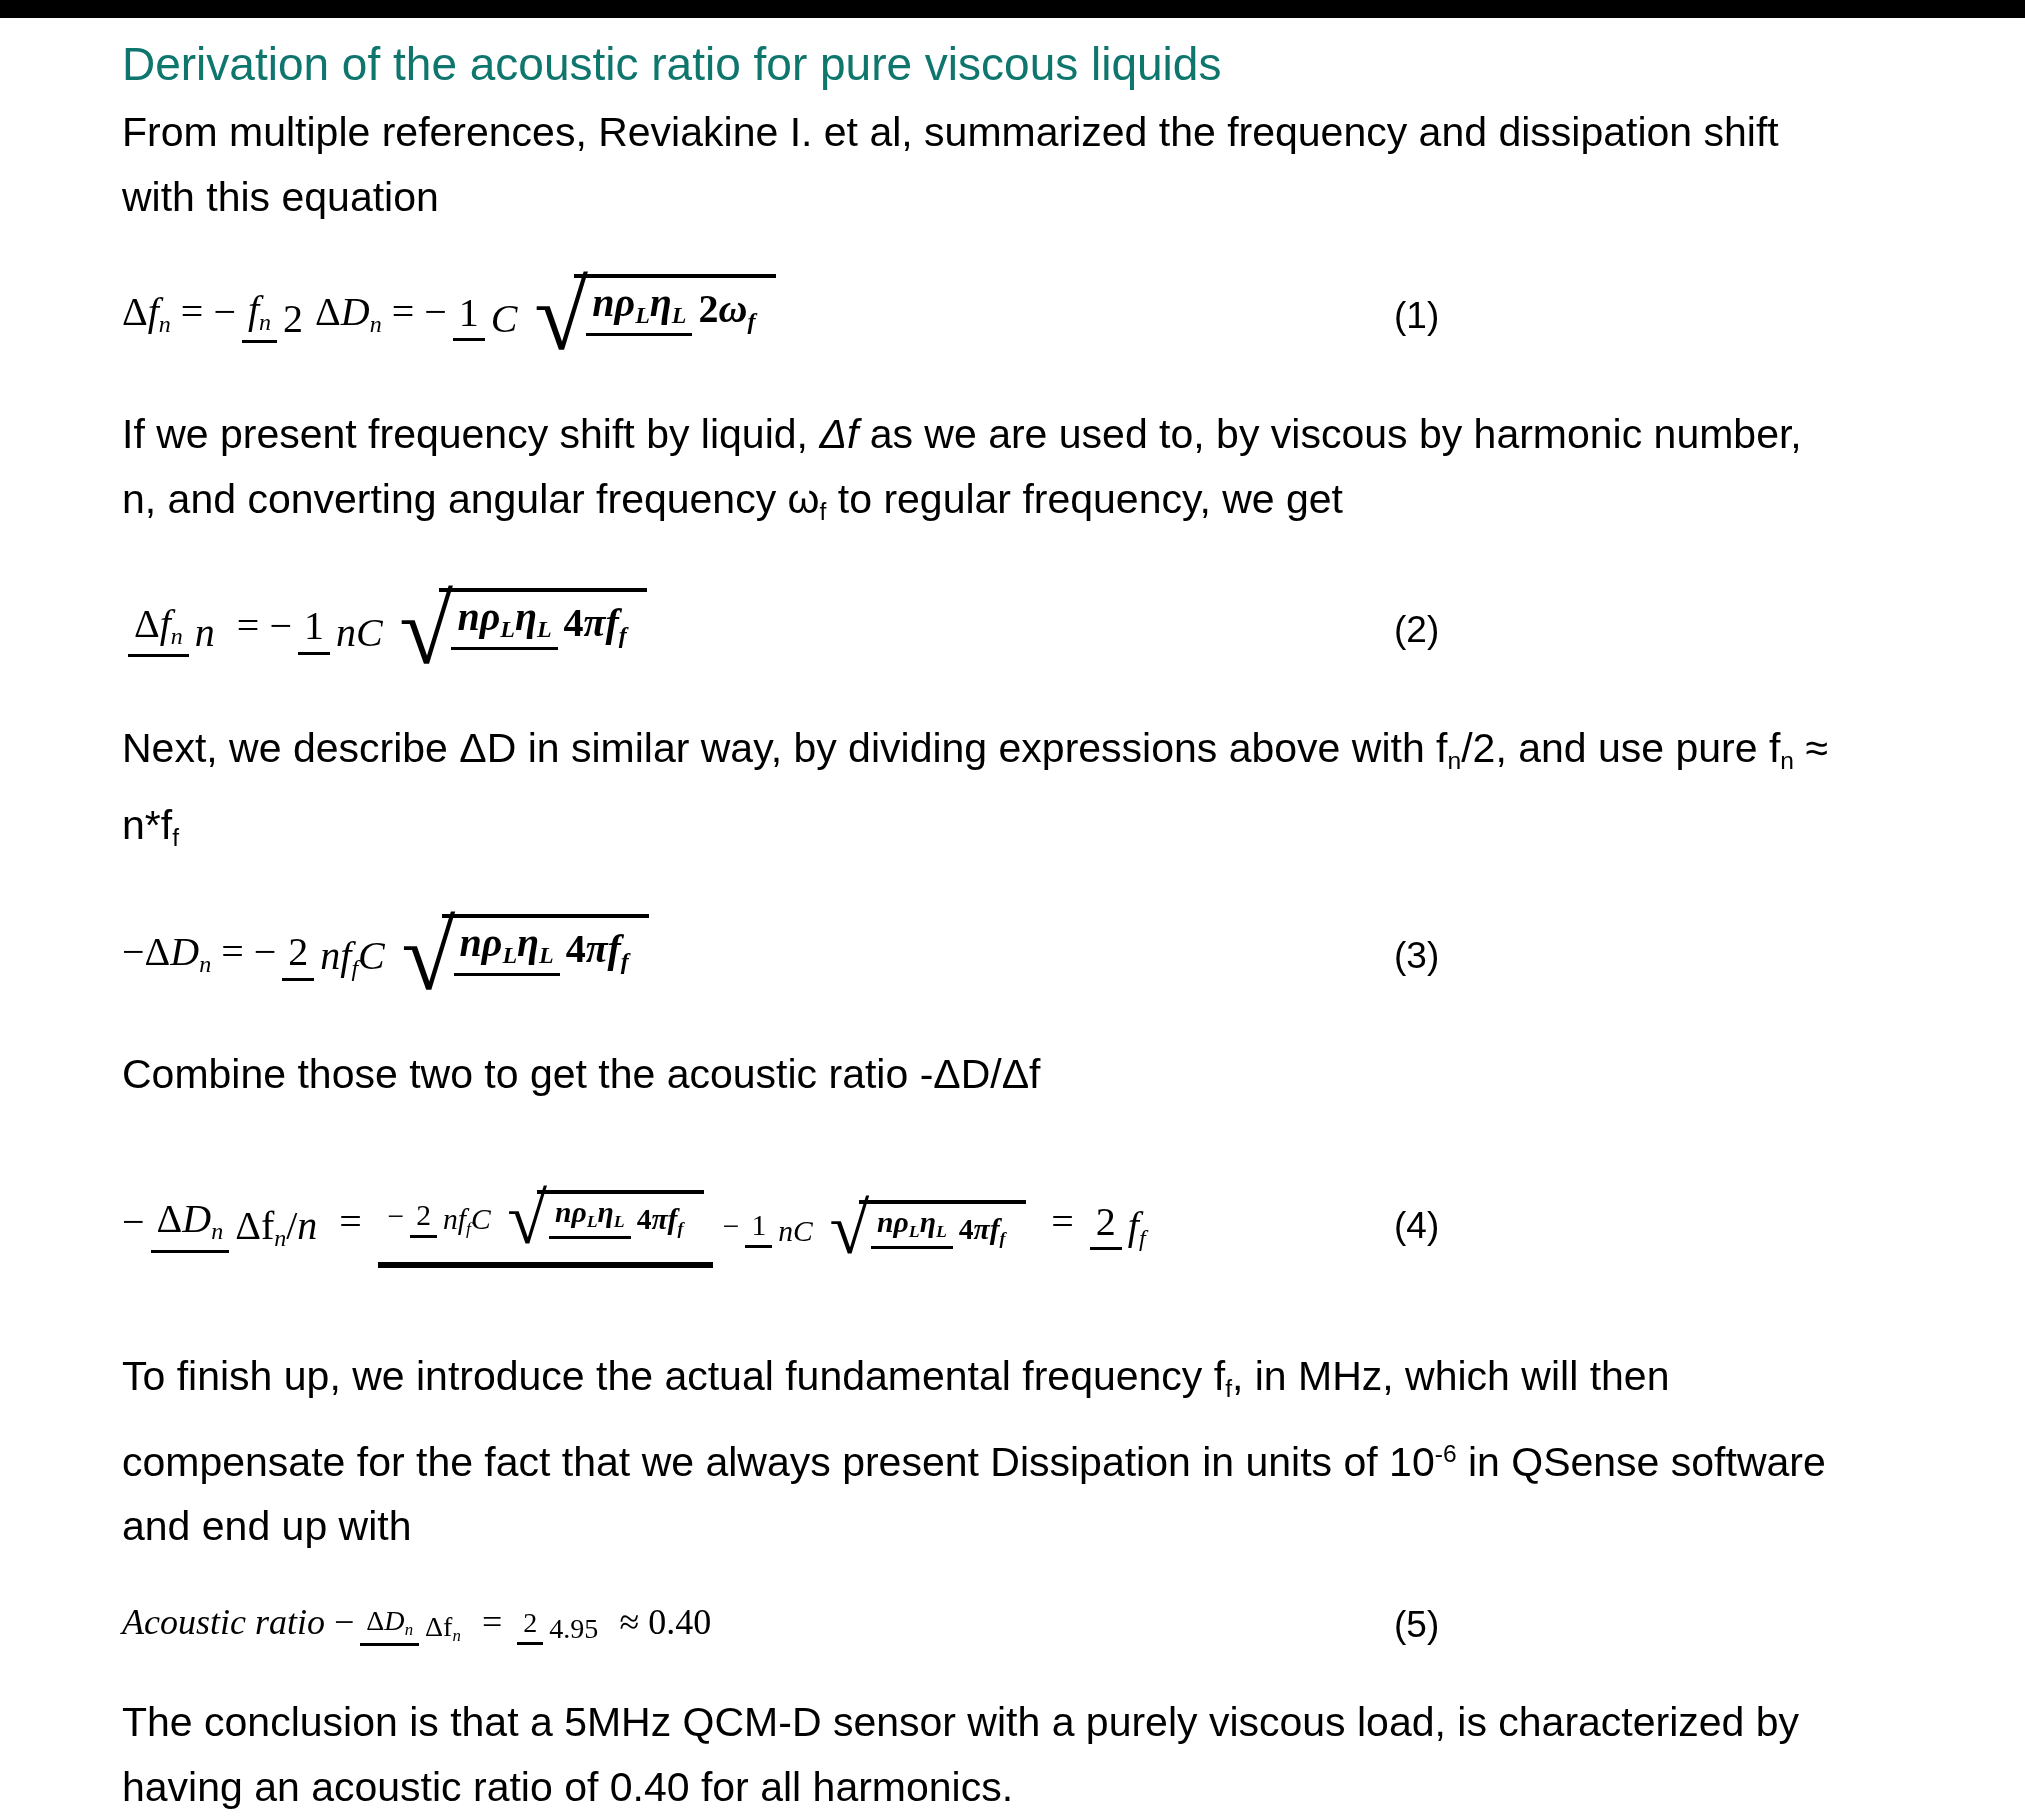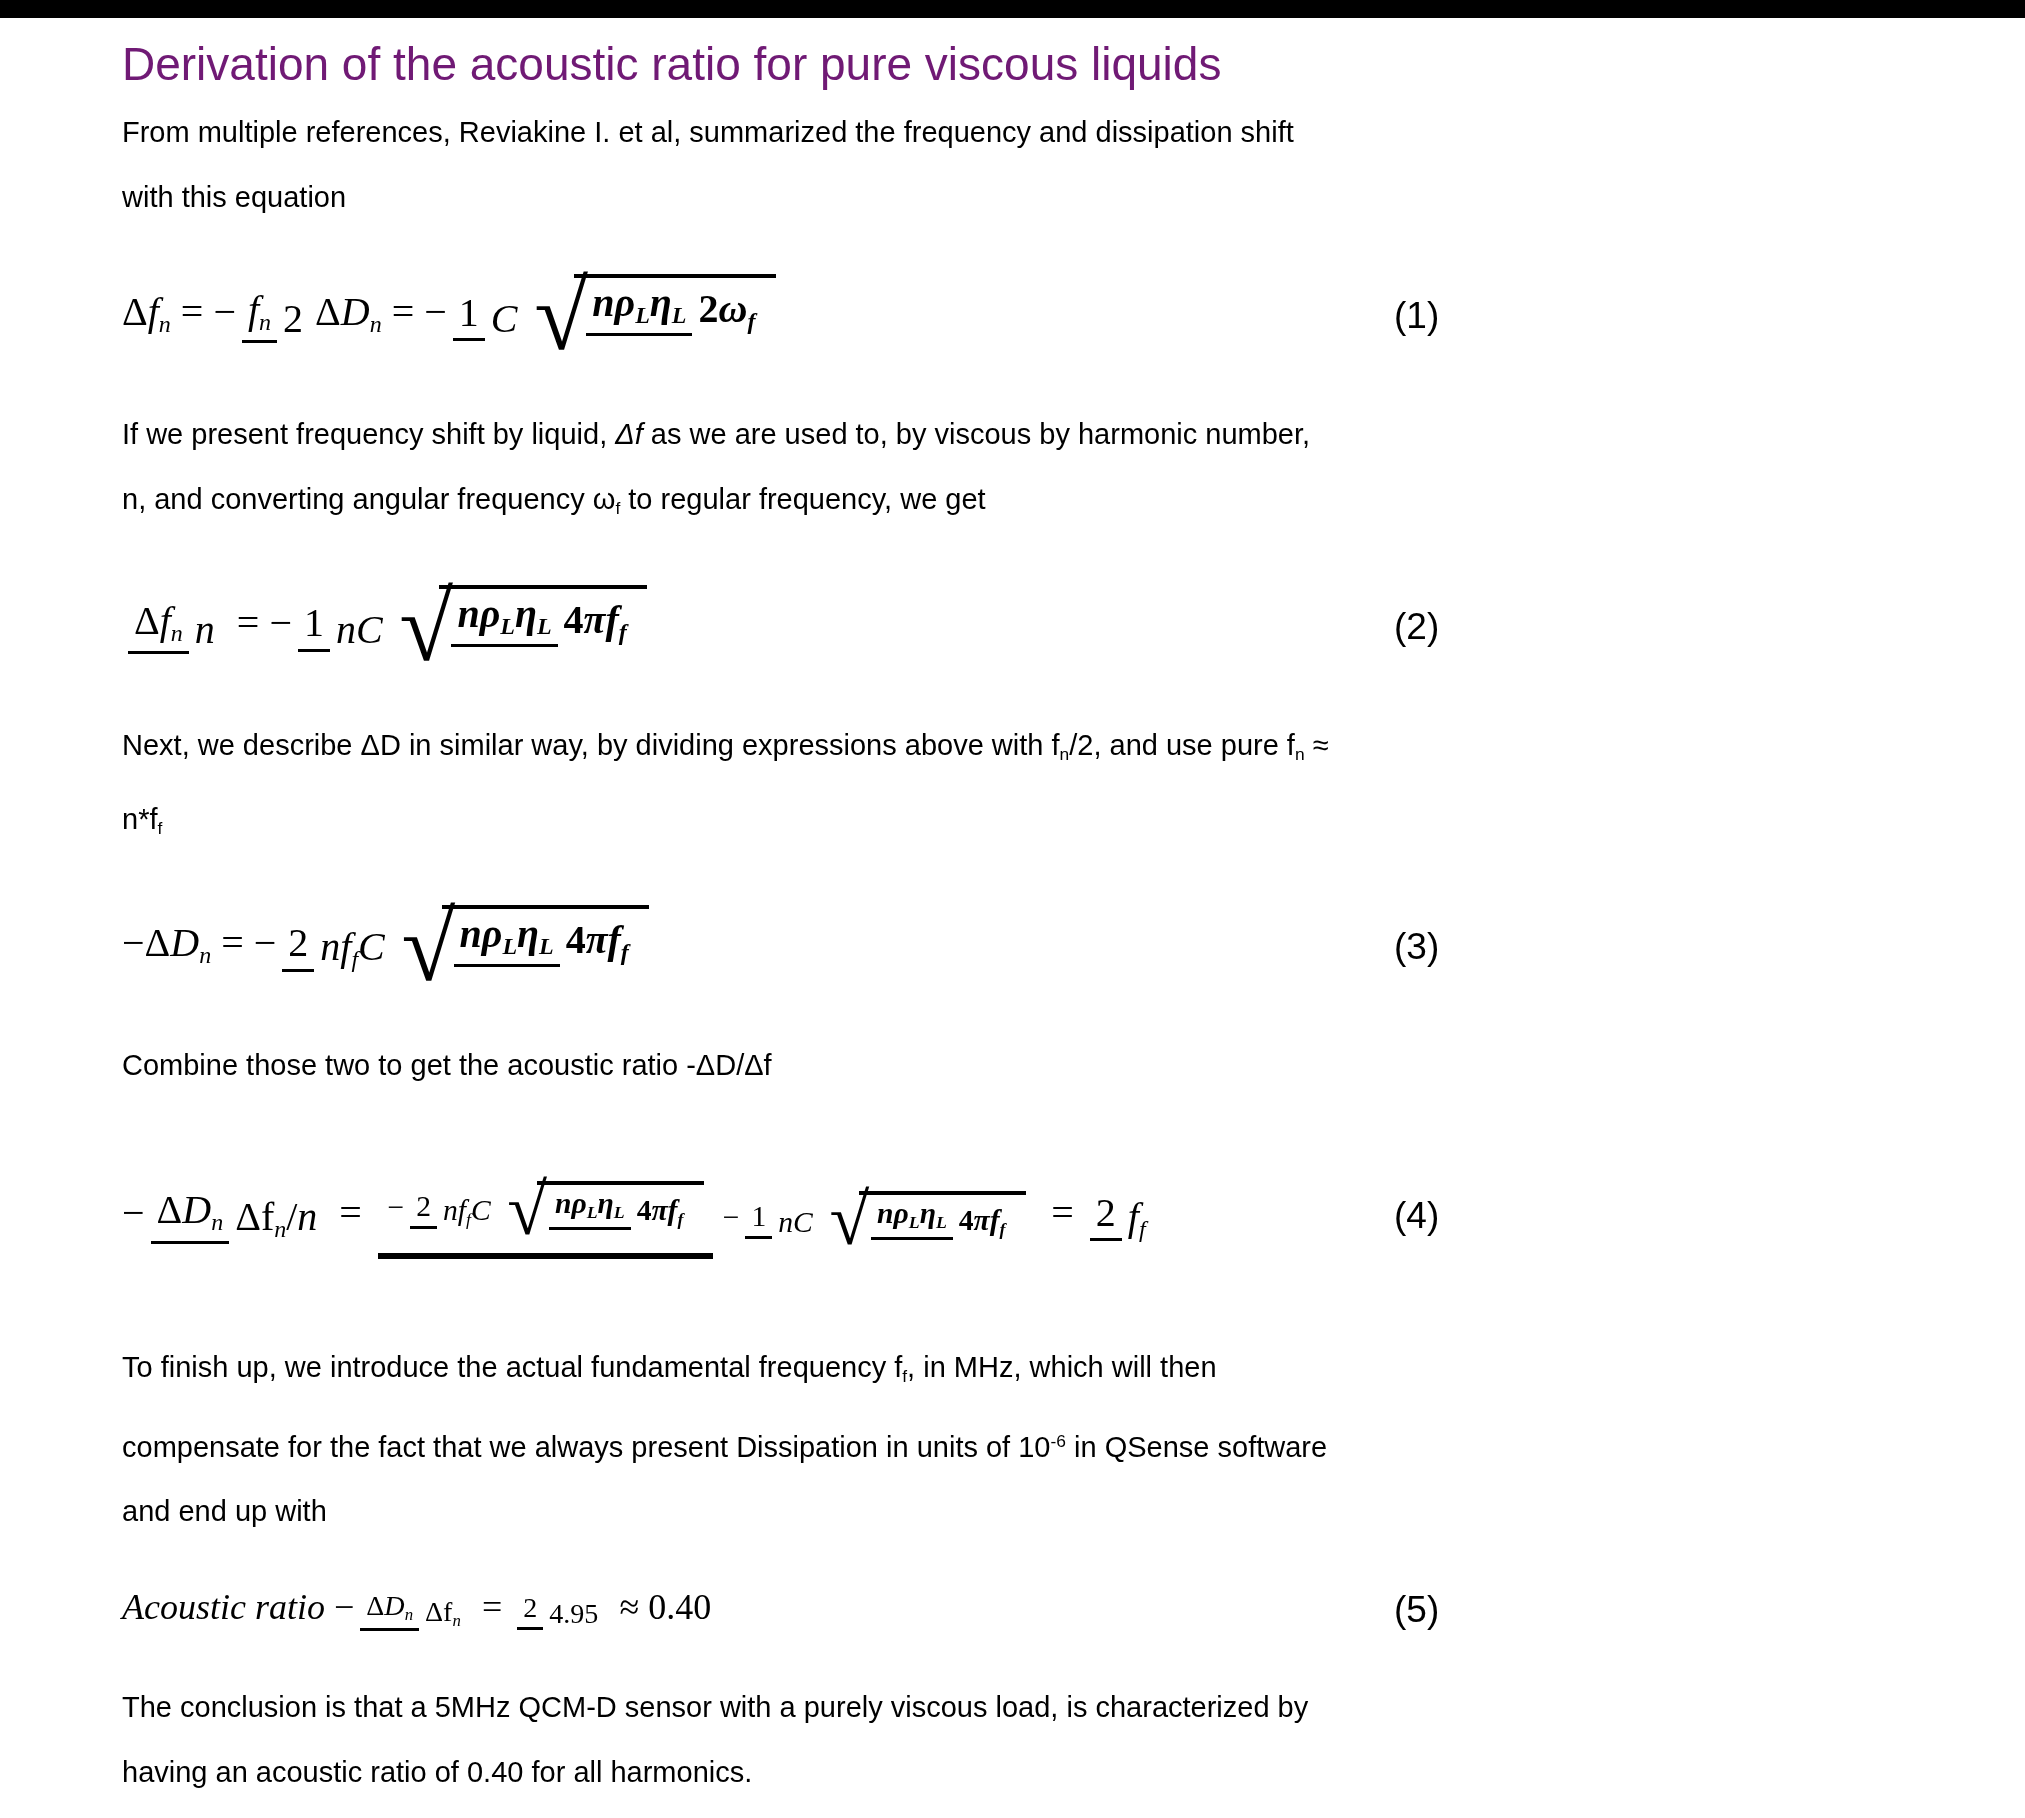--- a/index.html
+++ b/index.html
@@ -1,20 +1,20 @@
 <!DOCTYPE html>
 <html style="font-size:9.5px"><head>
 <meta charset="utf-8">
 <style>
   html,body{margin:0;padding:0;background:#ffffff;}
   body{width:2025px;height:1819px;overflow:hidden;font-family:"Liberation Sans",sans-serif;color:#000;}
   .topbar{width:100%;height:18px;background:#000;}
   .content{padding:8.3px 47px 0 122px;position:relative;}
   h1.title{font-family:"Liberation Sans",sans-serif;font-weight:400;font-size:46px;line-height:1.3;margin:8.3px 0 6px 0;}
-  p.body{font-size:29px;line-height:65px;margin:0;max-width:1885px;}
+  p.body{font-size:41px;line-height:65px;margin:0;max-width:1885px;}
   .line{display:block;}
   .psub{font-size:0.6em;vertical-align:-0.28em;}
   .psup{font-size:0.6em;vertical-align:0.55em;}
   .it{font-style:italic;}
   
   .eq-row{position:relative;display:flex;align-items:center;margin:12px 0;}
   .eq-row.h1x{min-height:148px;}
   .eq-row.h2x{min-height:213px;}
   .eq-row.h05{min-height:107px;}
   .math{font-family:"Liberation Serif",serif;font-size:40px;white-space:nowrap;line-height:1.1;}
@@ -33,21 +33,21 @@
   .rsign{font-size:2.45em;line-height:1;font-weight:400;margin-right:-0.14em;}
   .rbody{border-top:4.1px solid #000;margin-top:7.1px;padding:3.6px 8.3px 0 6px;display:inline-block;font-weight:bold;}
   .msub{font-size:0.6em;vertical-align:-0.3em;}
 </style>
 </head>
 <body>
 
 <div class="topbar" style="background: rgb(0, 0, 0);"></div>
 
 <div class="content">
-  <h1 class="title" style="color: #701a75;">Derivation of the acoustic ratio for pure viscous liquids</h1>
+  <h1 class="title" style="color: #0f766e;">Derivation of the acoustic ratio for pure viscous liquids</h1>
 
   <p class="body">
       <span class="line"><span>From multiple references, Reviakine I. et al, summarized the frequency and dissipation shift</span></span>
       <span class="line"><span>with this equation</span></span>
     </p>
 
   <div class="eq-row h1x">
     <span class="math"><span>Δ</span><span class="it">f</span><span class="msub"><span class="it">n</span></span><span> = −</span><span class="frac">
           <span class="num"><span class="it">f</span><span class="msub"><span class="it">n</span></span></span>
           <span class="den"><span>2</span></span>

